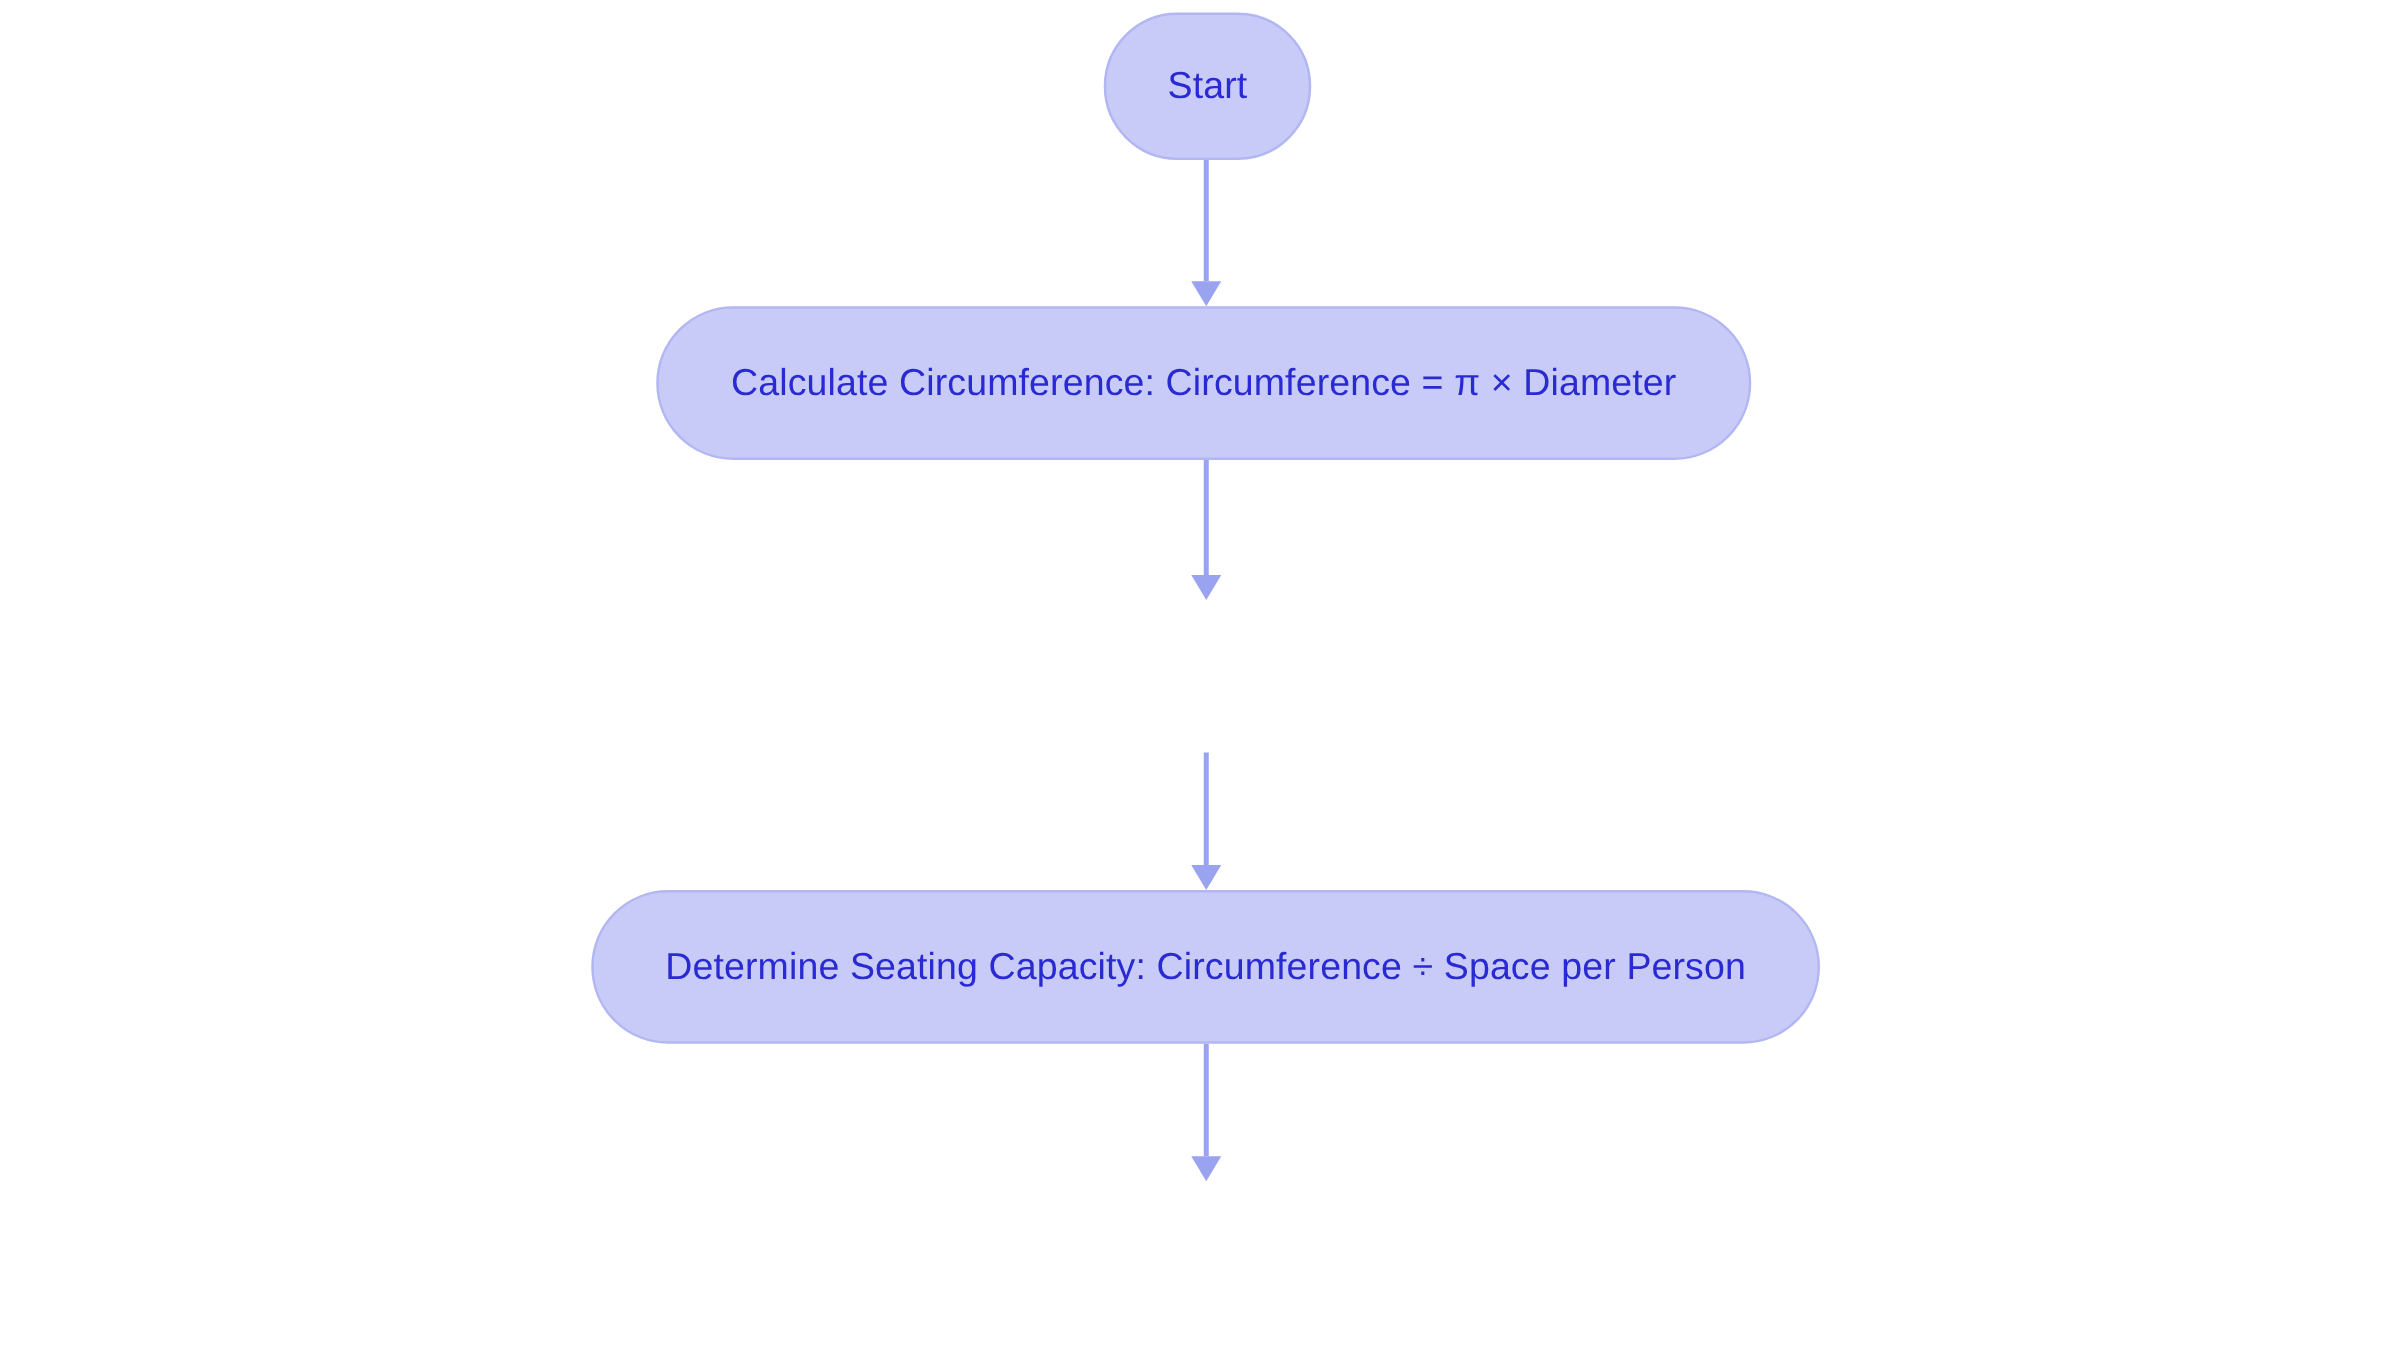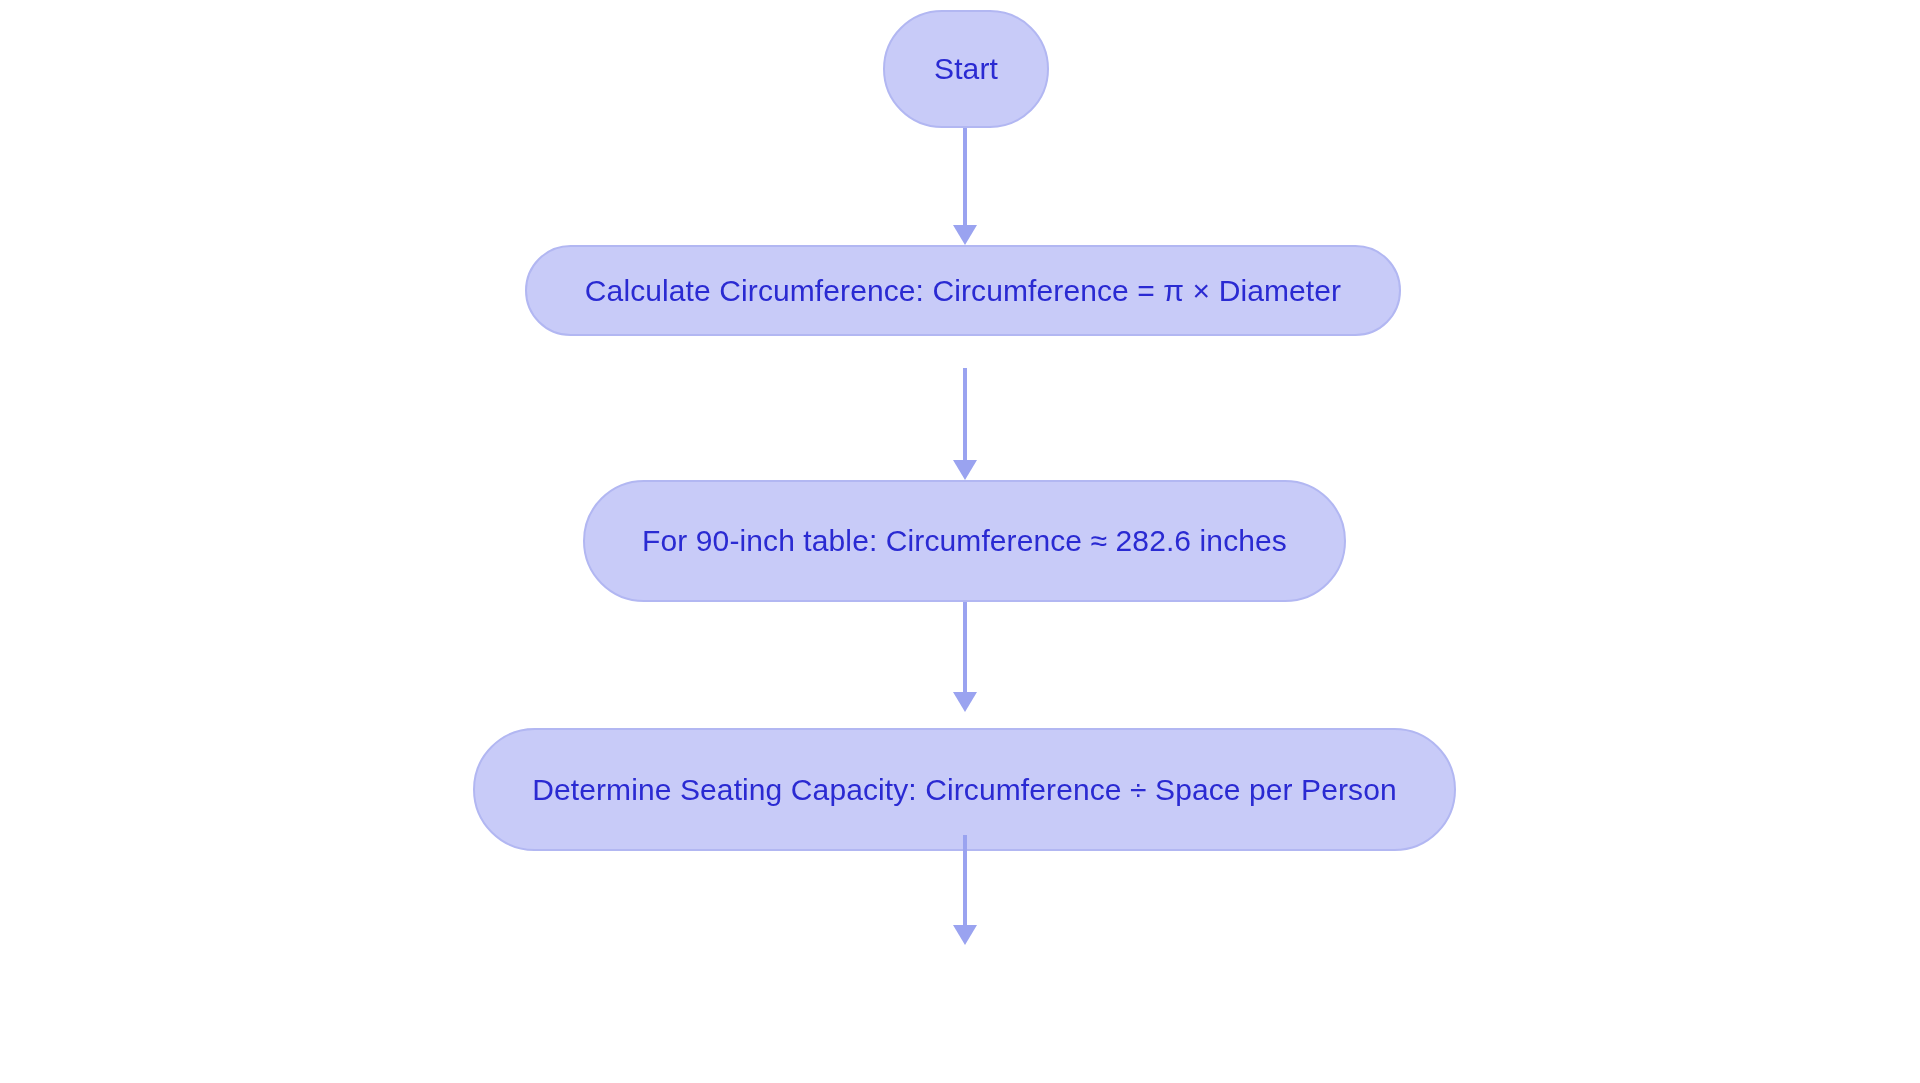--- a/index.html
+++ b/index.html
@@ -56,37 +56,36 @@
     left: 883px;
     top: 10px;
     width: 166px;
     height: 118px;
     font-size: 30px;
   }
   .node-calc {
     left: 525px;
     top: 245px;
     width: 876px;
-    height: 91px;
+    height: 123px;
     font-size: 30px;
   }
   .node-ninety {
     left: 583px;
     top: 480px;
     width: 763px;
     height: 122px;
     font-size: 30px;
   }
   .node-capacity {
     left: 473px;
     top: 712px;
     width: 983px;
     height: 123px;
     font-size: 30px;
-    margin-top: 16px;
   }
   .node-result {
     left: 720px;
     top: 945px;
     width: 490px;
     height: 118px;
     font-size: 30px;
   }
 
   
@@ -145,23 +144,20 @@
 
     <div class="node node-calc">
       <span class="node-label">Calculate Circumference: Circumference = π × Diameter</span>
     </div>
 
     <div class="connector connector-2">
       <div class="line"></div>
       <div class="head"></div>
     </div>
 
-    <div class="node node-ninety">
-      <span class="node-label">For 90-inch table: Circumference ≈ 282.6 inches</span>
-    </div>
 
     <div class="connector connector-3">
       <div class="line"></div>
       <div class="head"></div>
     </div>
 
     <div class="node node-capacity">
       <span class="node-label">Determine Seating Capacity: Circumference ÷ Space per Person</span>
     </div>
 

